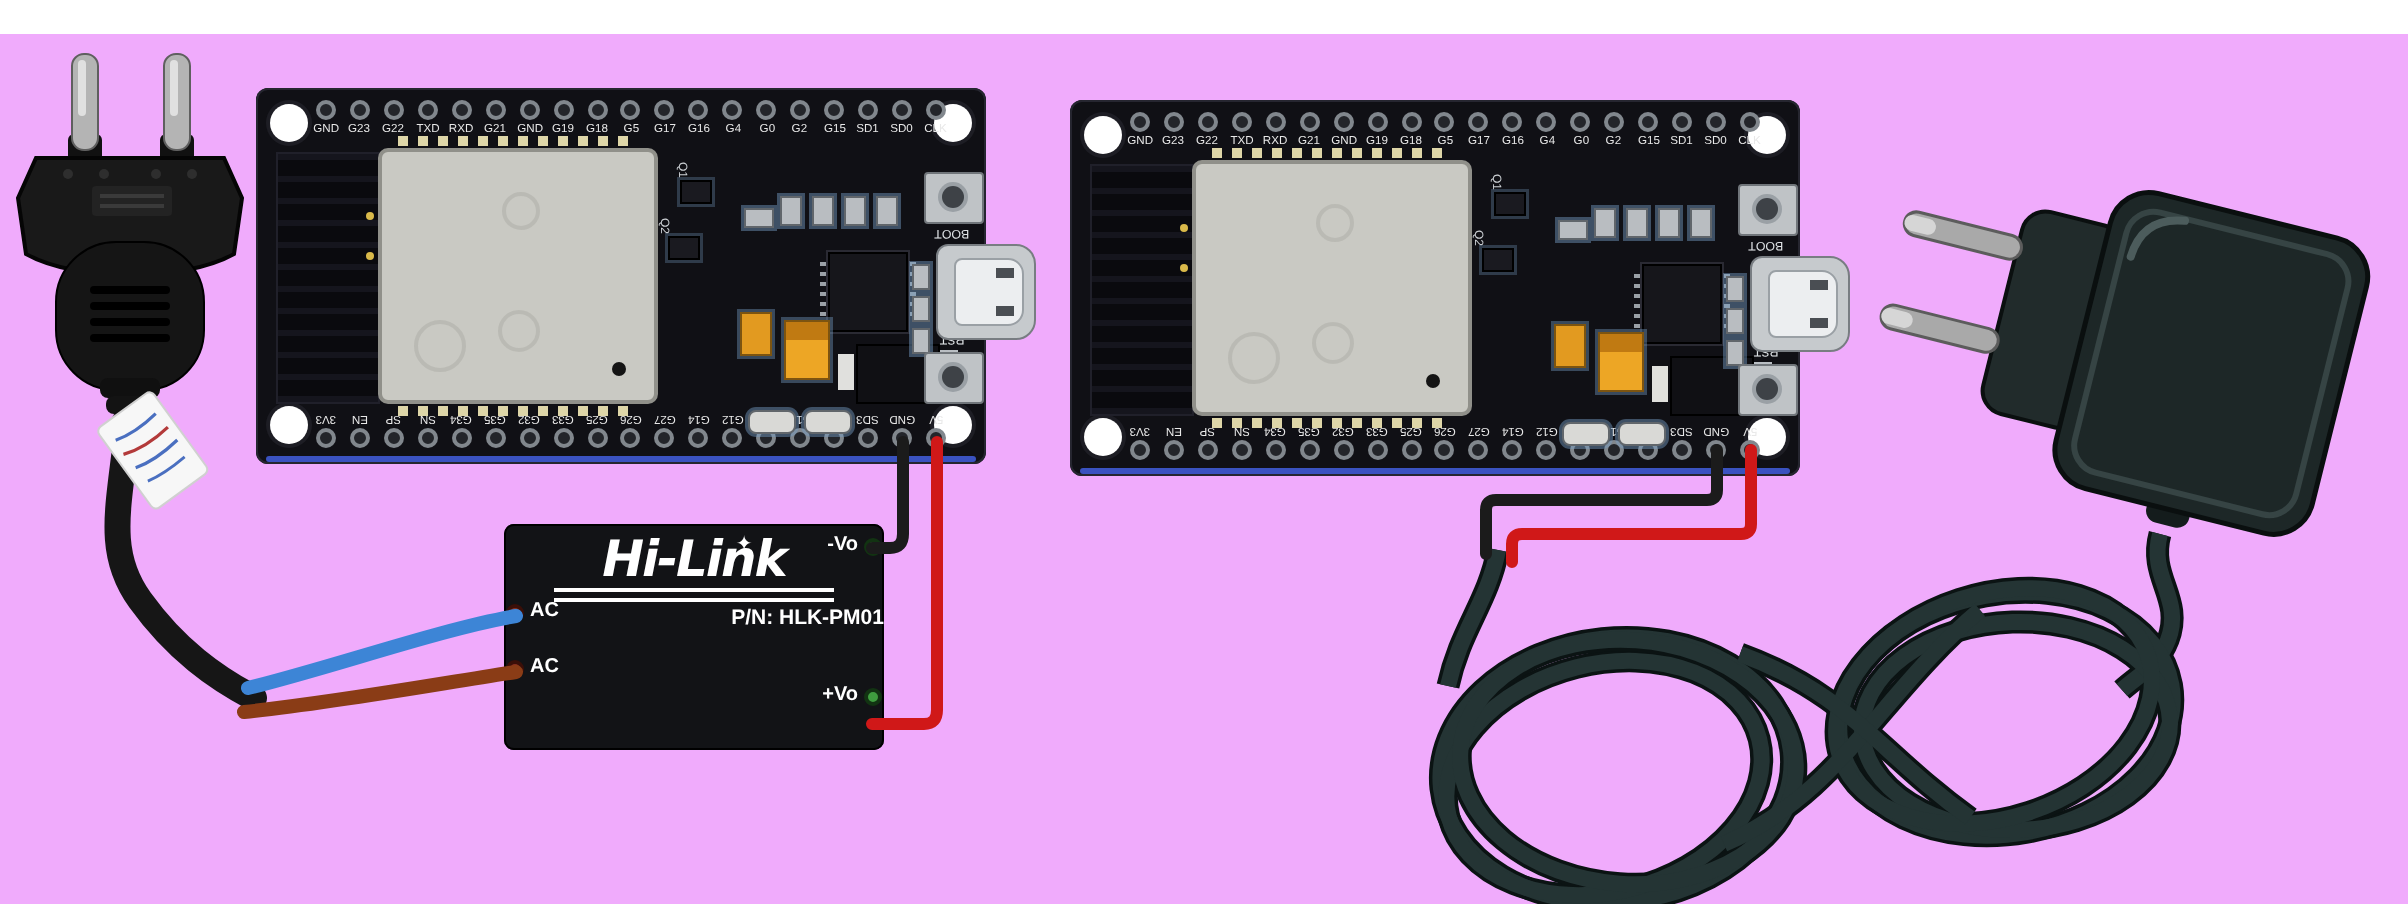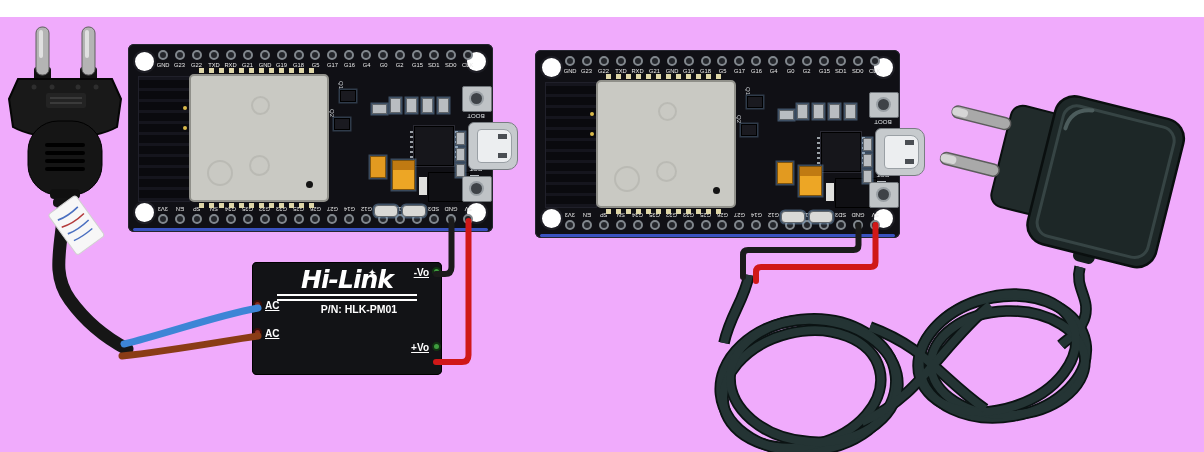--- a/index.html
+++ b/index.html
@@ -86,23 +86,23 @@
   
   .hilink{position:absolute;left:252px;top:245px;width:190px;height:113px;background:#121316;
          border-radius:5px;z-index:2;color:#fff;box-shadow:inset 0 0 0 1px #000;}
   .hl-logo{position:relative;text-align:center;margin-top:5px;font-size:25px;line-height:25px;
          font-weight:bold;font-style:italic;letter-spacing:-1px;
          font-family:"DejaVu Sans",sans-serif;}
   .hl-star{position:absolute;top:-7px;left:61%;font-size:10px;font-style:normal;letter-spacing:0;}
   .hl-rule{height:2px;background:#fff;width:74%;margin:2px auto 2px;}
   .hl-specs{text-align:center;font-size:10px;font-weight:bold;line-height:11.5px;}
   .hl-ac-unit{font-size:7.5px;}
-  .hl-part{font-size:10.5px;font-weight:bold;text-align:center;padding-left:24px;margin-top:2px;}
-  .hl-term{position:absolute;display:flex;align-items:flex-start;gap:3px;font-size:10px;
-         font-weight:bold;color:#fff;text-decoration:underline;}
+  .hl-part{font-size:10.5px;font-weight:bold;text-align:right;padding-left:24px;margin-top:2px;}
+  .hl-term{position:absolute;display:flex;align-items:flex-end;gap:3px;font-size:10px;
+         font-weight:bold;color:#fff;}
   .hl-dot{width:9px;height:9px;border-radius:50%;box-sizing:border-box;flex:none;}
   .hl-term.neg{top:5px;right:1px}.hl-term.pos{bottom:22px;right:1px}
   .hl-term.ac1{top:38px;left:1px}.hl-term.ac2{top:66px;left:1px}
   .hl-dot.out{border:2px solid #123312;}
   .hl-dot.in{border:2px solid #3a0f08;}
 </style>
 </head>
 <body>
 
 <div class="canvas">

